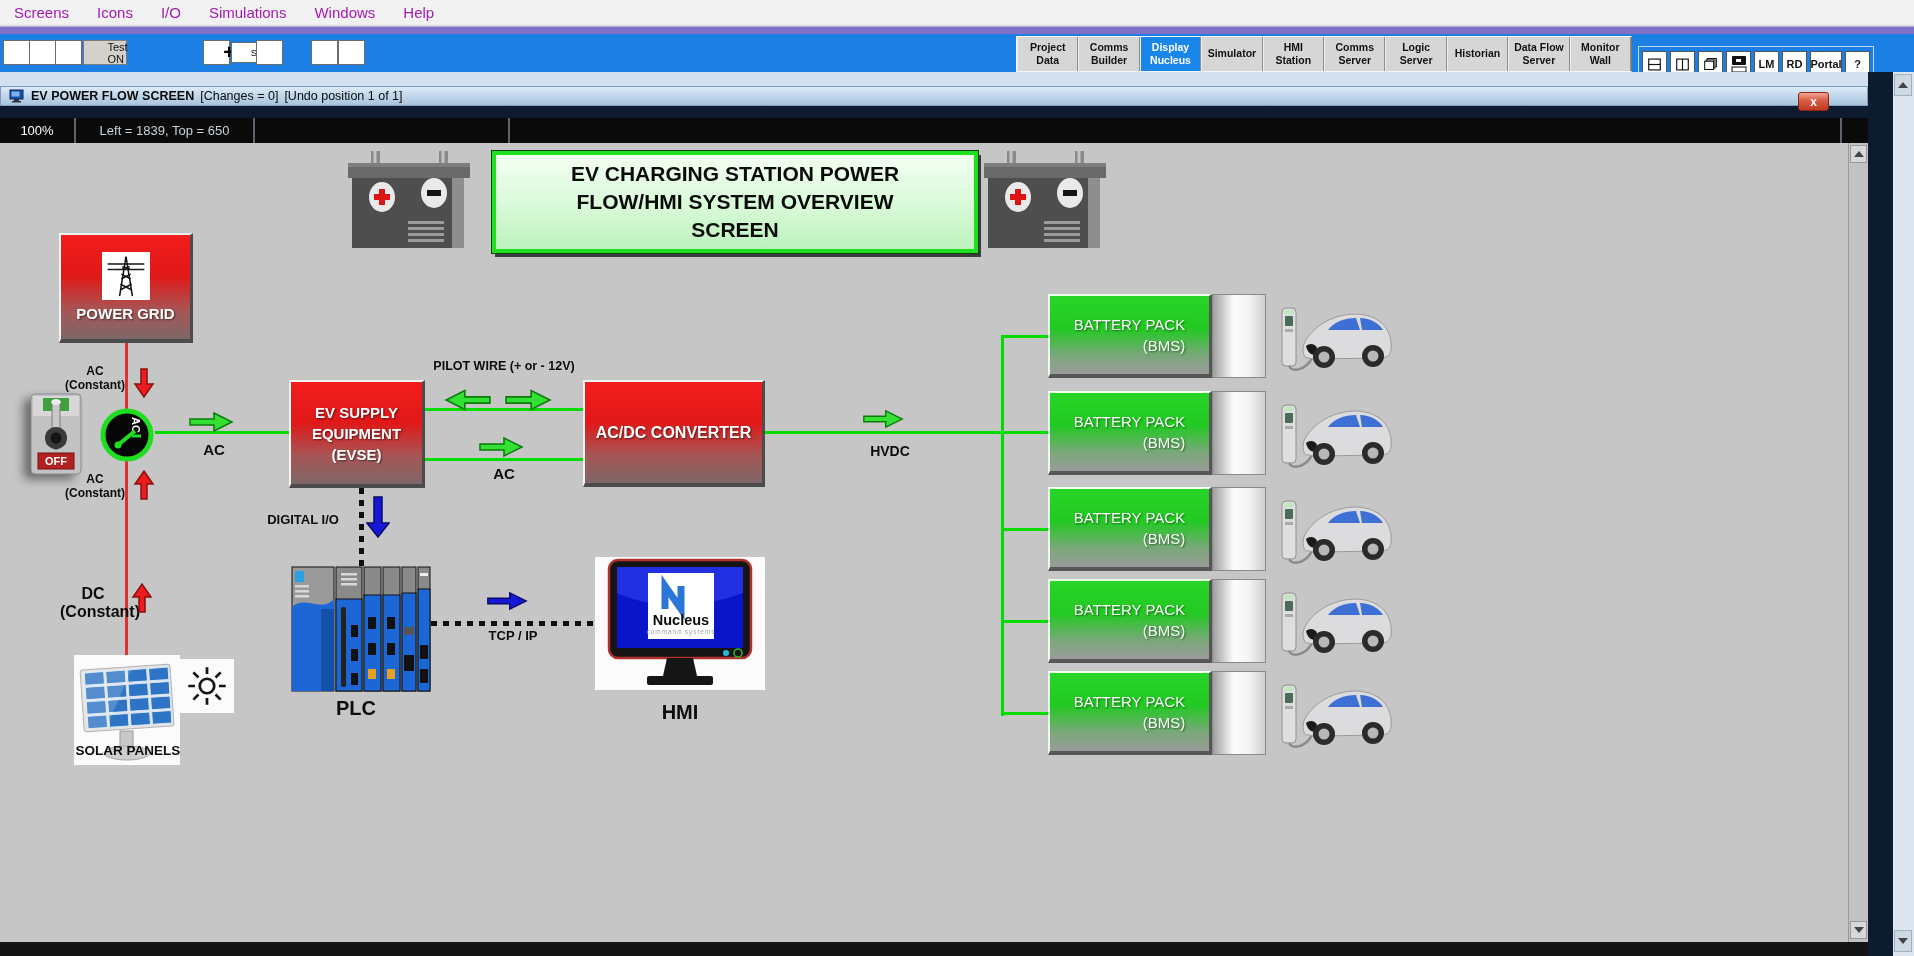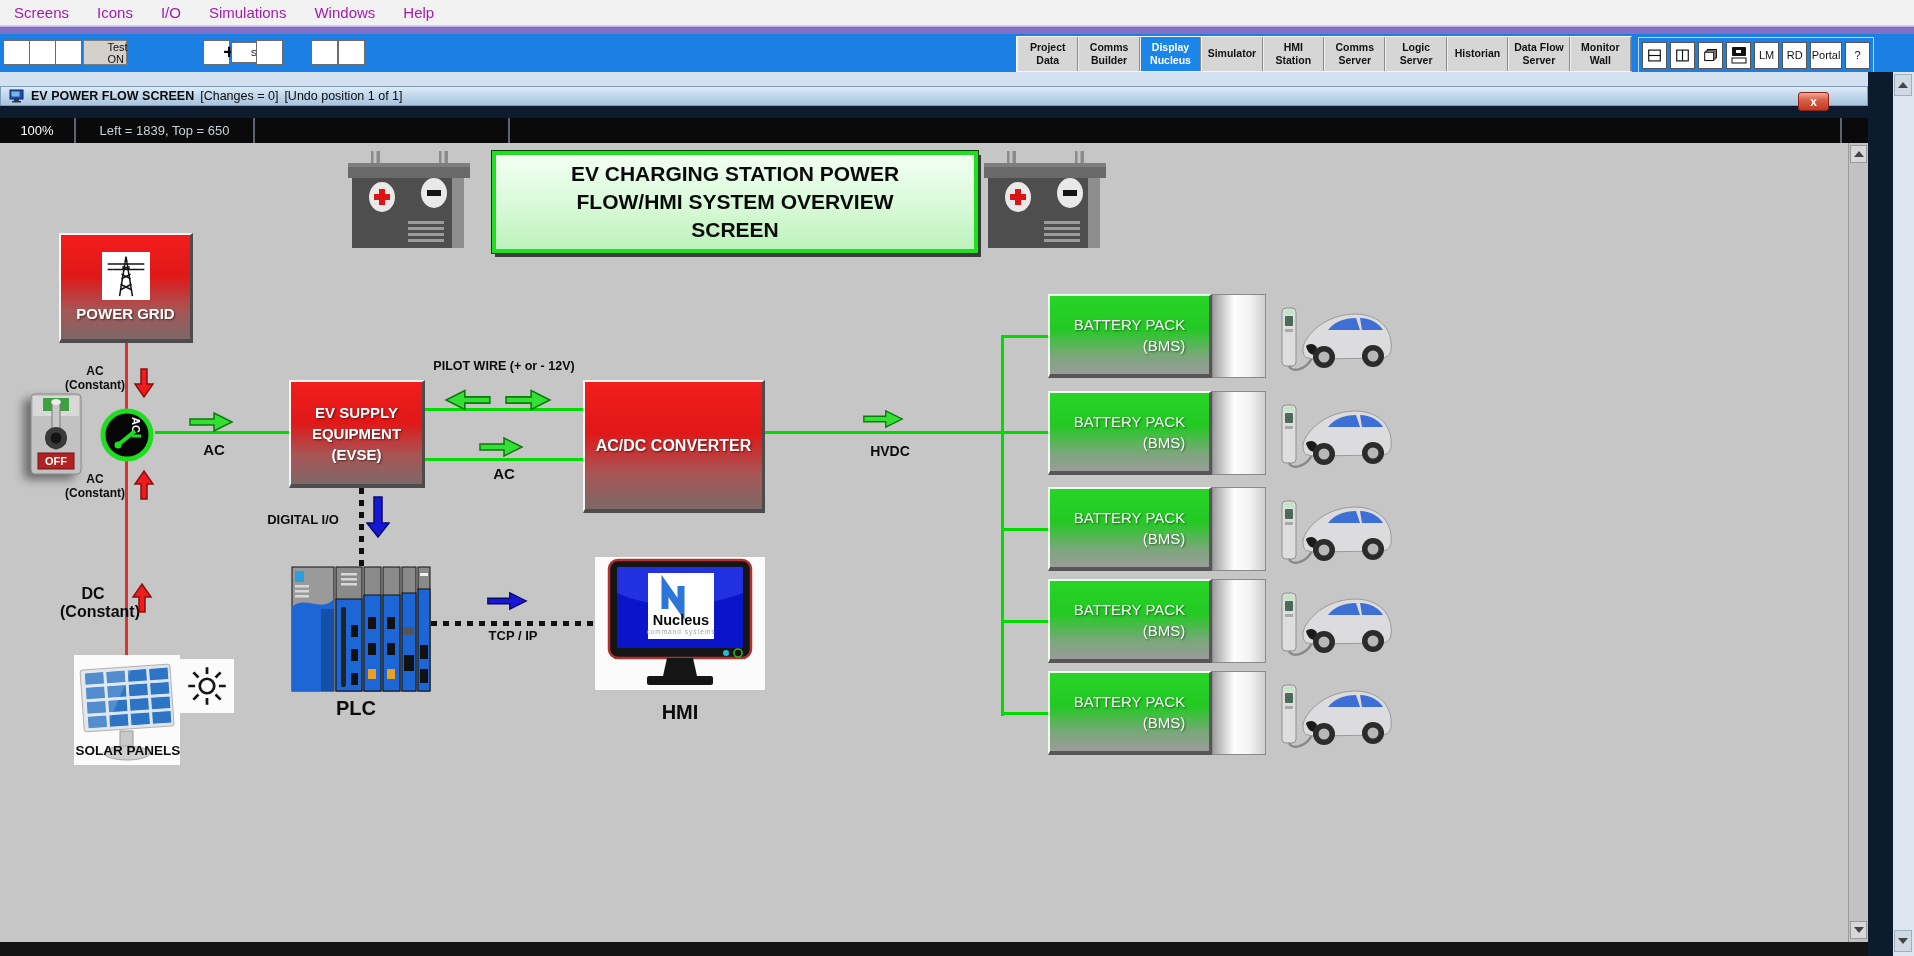--- a/index.html
+++ b/index.html
@@ -17,22 +17,22 @@
   .tbtn { position:absolute; top:6px; height:25px; background:#fff; border:1px solid #6b6b6b;
     display:flex; align-items:center; justify-content:center;padding-left:25px; }
   .graybtn { background:#d5d1ca; border:1px solid #7c7c7c; font-size:11px; color:#111; }
 
   .ribbon-group { position:absolute; left:1016px; top:2px; width:616px; height:36px;
     background:#d6d6d6; border:1px solid #f5f5f5; border-right-color:#777; display:flex; }
   .ribbon-btn { flex:1; border-right:1px solid #8d8d8d; border-left:1px solid #efefef;
     font-size:10.5px; font-weight:bold; color:#111; display:flex; align-items:center;
     justify-content:center; text-align:center; line-height:1.25; background:#d6d6d6;}
   .ribbon-btn.active { background:#1b86ea; color:#fff; }
-  .util-group { position:absolute; left:1638px; top:3px; width:236px; height:36px;
-    background:#1b7fe4; border:1px solid #bcd8f4; display:flex; align-items:center; gap:3px; padding:0 3px;}
+  .util-group { position:absolute; left:1638px; top:12px; width:236px; height:36px;
+    background:#1b7fe4; border:1px solid #bcd8f4; display:flex; align-items:center; gap:3px; padding:0 3px;font-weight:bold;}
   .util-btn { background:#fff; border:1px solid #555; height:27px; min-width:25px;
     display:flex; align-items:center; justify-content:center; font-size:11px; color:#111; padding:0 5px;}
 
   
   .child-win { position:absolute; left:0; top:72px; width:1868px; height:884px; }
   .win-gap { position:absolute; left:0; top:0; width:1868px; height:14px; background:#d2e0ef; }
   .titlebar { position:absolute; left:0; top:14px; width:1868px; height:20px;
     background:linear-gradient(180deg,#dcebf8 0%,#c3d8ec 45%,#a9c4dd 100%);
     border:1px solid #7f9db9; display:flex; align-items:center; padding-left:8px; }
   .titlebar .t-text { font-size:12.5px; color:#0a0a0a; margin-left:6px; }
@@ -420,21 +420,21 @@
             <polygon points="2,9 26,9 26,3 44,12 26,21 26,15 2,15" fill="#35e035" stroke="#0a7a0a" stroke-width="1.5"></polygon>
           </svg>
       </div>
       <div class="arr" style="left:478px;top:292px;">
         <svg width="46" height="24" viewBox="0 0 46 24">
             <polygon points="2,9 26,9 26,3 44,12 26,21 26,15 2,15" fill="#35e035" stroke="#0a7a0a" stroke-width="1.5"></polygon>
           </svg>
       </div>
       <div class="lbl" style="left:474px;top:322px;width:60px;font-size:15px;">AC</div>
 
-      <div class="rbox" style="left:583px;top:237px;width:182px;height:133px;font-size:16px;">
+      <div class="rbox" style="left:583px;top:237px;width:182px;height:107px;font-size:16px;">
         <span>AC/DC CONVERTER</span>
       </div>
 
       <div class="arr" style="left:862px;top:264px;">
         <svg width="42" height="24" viewBox="0 0 46 24">
             <polygon points="2,9 26,9 26,3 44,12 26,21 26,15 2,15" fill="#35e035" stroke="#0a7a0a" stroke-width="1.5"></polygon>
           </svg>
       </div>
       <div class="lbl" style="left:850px;top:300px;width:80px;font-size:14px;">HVDC</div>
 

